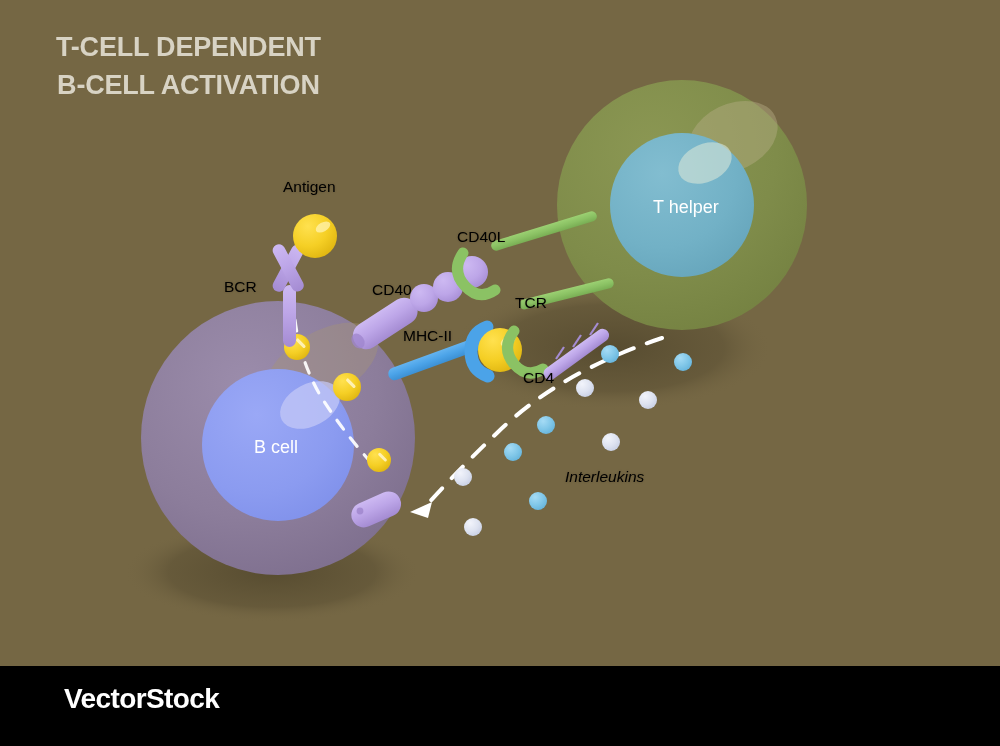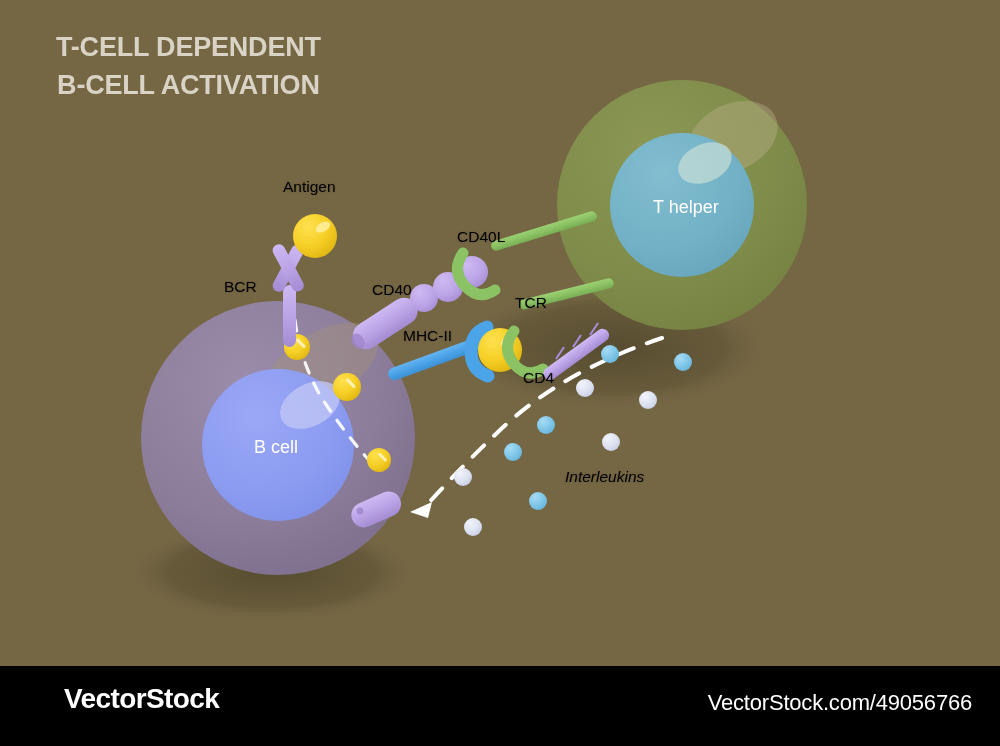--- a/index.html
+++ b/index.html
@@ -264,16 +264,15 @@
     <div class="diag-label" style="left:515px; top:294px;">TCR</div>
     <div class="diag-label" style="left:523px; top:369px;">CD4</div>
     <div class="diag-label" style="left:565px; top:468px;font-style:italic;">Interleukins</div>
 
     <div class="cell-label" style="left:254px; top:437px;">B cell</div>
     <div class="cell-label" style="left:653px; top:197px;">T helper</div>
   </div>
 
   <div id="footer">
     <div id="footer-logo">VectorStock</div>
-    <div id="footer-url">VectorStock.com/49056766</div>
   </div>
 
 </div>
 
 </body></html>

